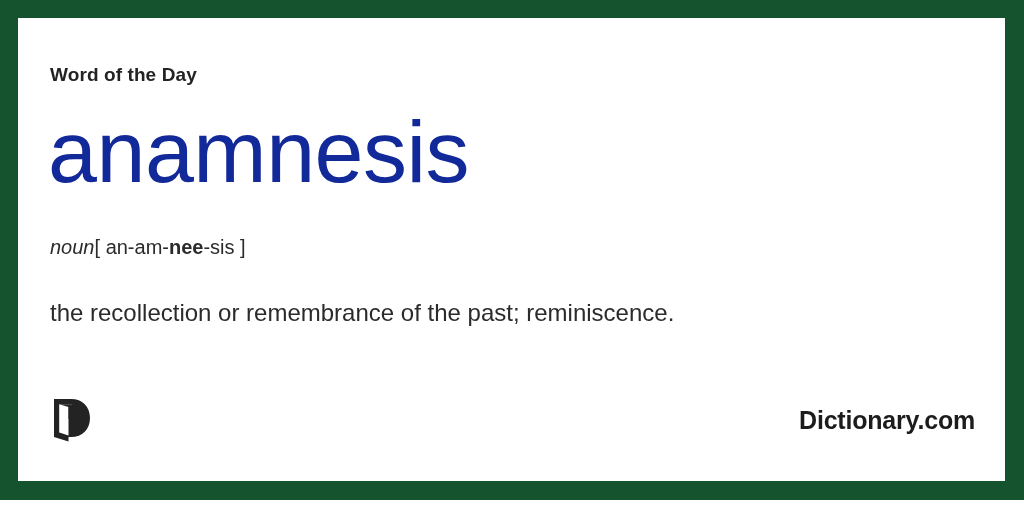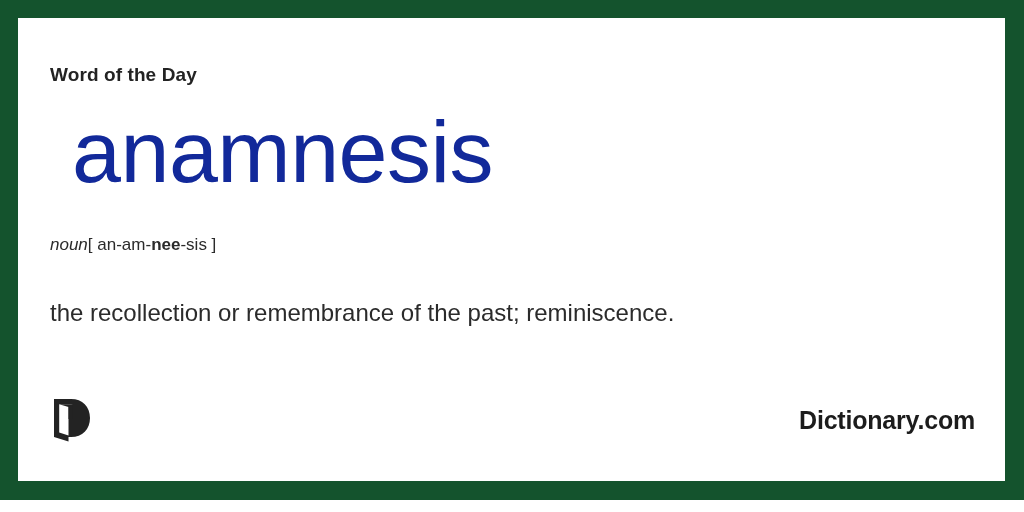--- a/index.html
+++ b/index.html
@@ -50,28 +50,27 @@
   .word {
     position: absolute;
     left: -2px;
     top: 86px;
     font-size: 88px;
     font-weight: 300;
     letter-spacing: -0.5px;
     color: #12299a;
     line-height: 1.08;
     white-space: nowrap;
-    margin-left: 24px;
   }
 
   .pronunciation {
     position: absolute;
     left: 0;
     top: 216px;
-    font-size: 17px;
+    font-size: 20px;
     font-weight: 400;
     color: #2b2b2b;
     line-height: 1.35;
     white-space: nowrap;
   }
 
   .pronunciation .pos {
     font-style: italic;
   }
 

